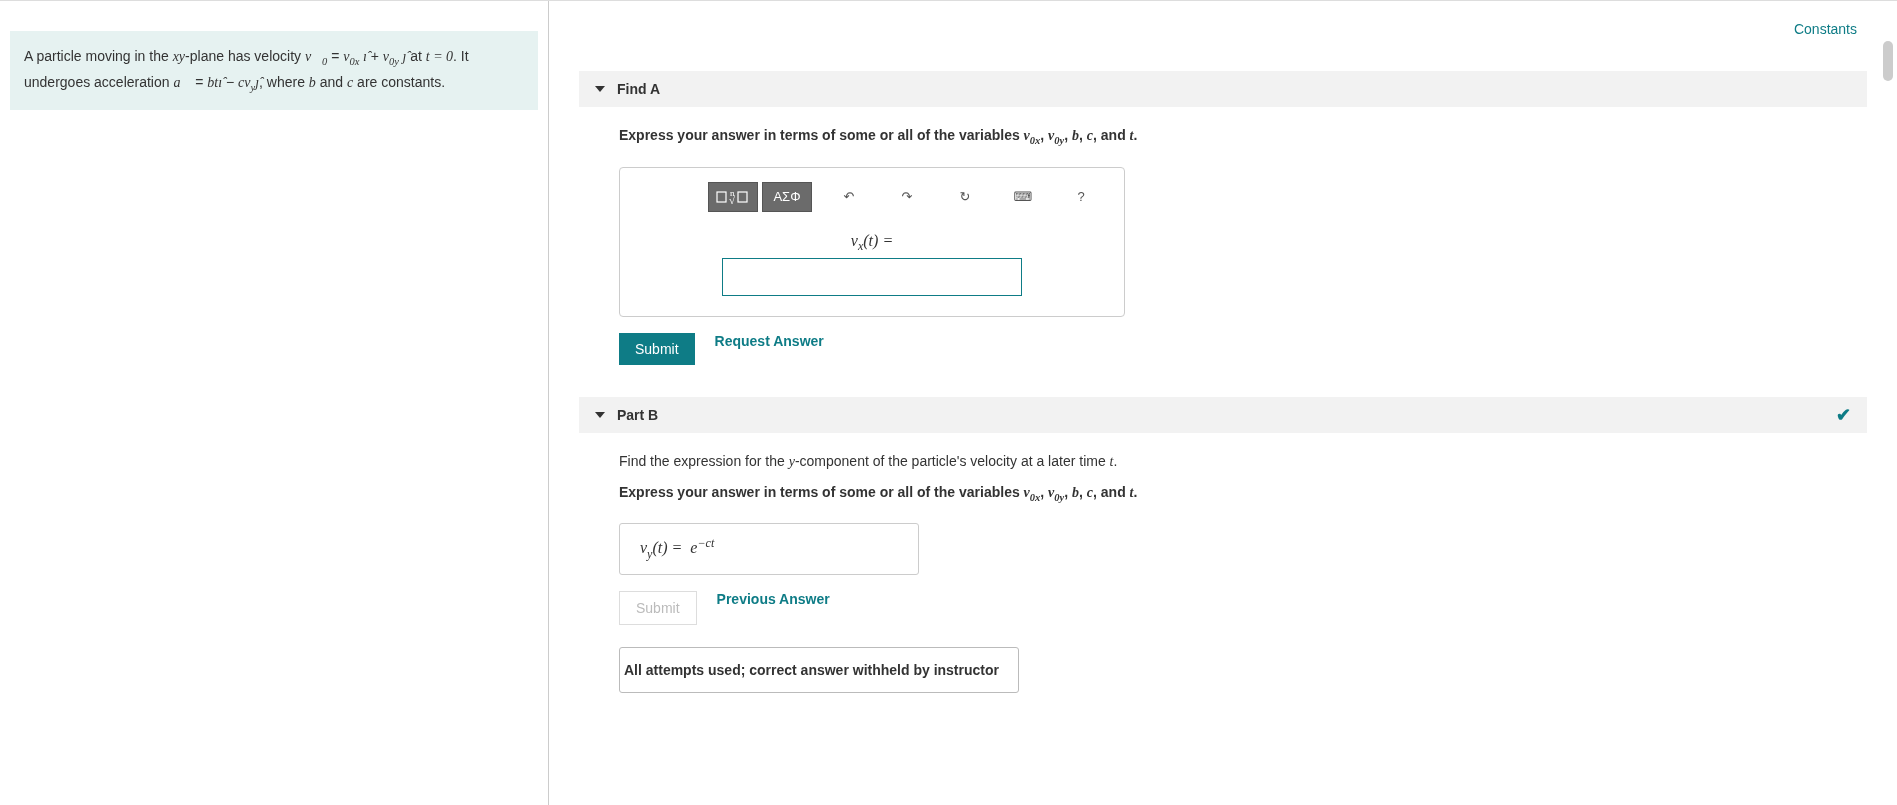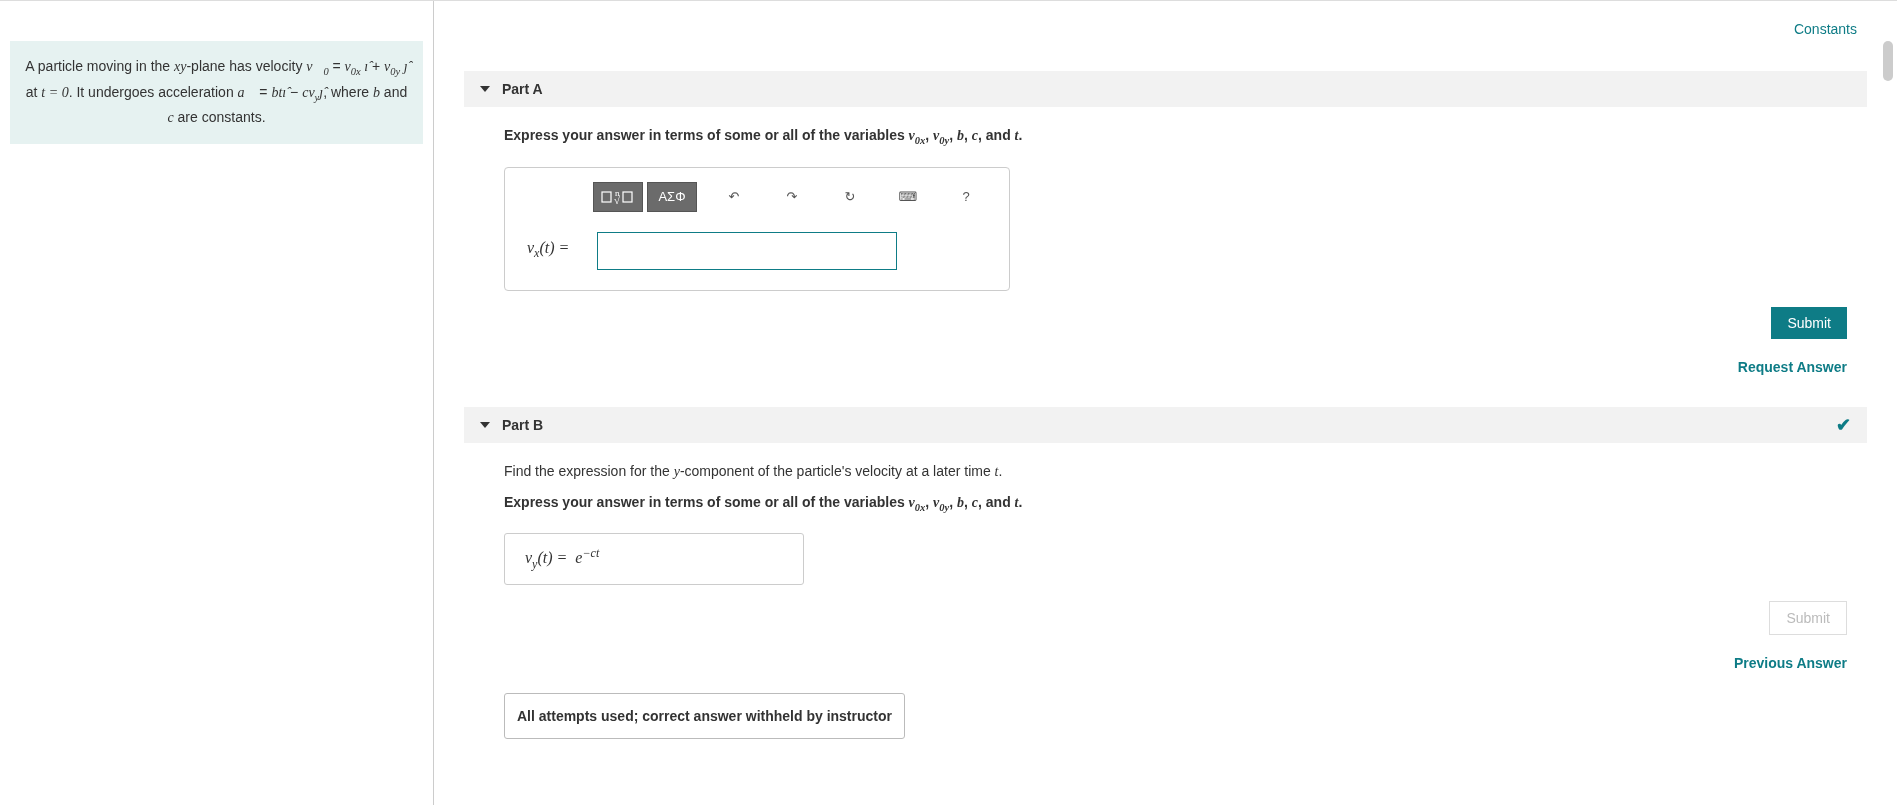--- a/index.html
+++ b/index.html
@@ -9,25 +9,24 @@
     color: #333;
     background: #fff;
   }
   .container {
     display: flex;
     width: 100%;
     min-height: 805px;
     border-top: 1px solid #ddd;
   }
   .left-pane {
-    width: 434px;
-    padding: 40px 10px 10px 10px;
+    width: 549px;
+    padding: 30px 10px 10px 10px;
     border-right: 1px solid #ccc;
     flex-shrink: 0;
-    text-align: center;
   }
   .problem-statement {
     background: #e6f2f1;
     padding: 14px 14px 14px 14px;
     color: #333;
     line-height: 1.7;
     font-size: 14px;
   }
   .right-pane {
     flex: 1;
@@ -114,21 +113,22 @@
   .tool-btn.light {
     background: #fff;
     color: #555;
     border: none;
   }
   .tool-btn + .tool-btn { margin-left: 4px; }
   .tool-btn.light + .tool-btn.light { margin-left: 8px; }
   .answer-row {
     display: flex;
     align-items: center;
-    gap: 24px;
+    gap: 4px;
+    flex-direction: column;
   }
   .answer-label {
     font-style: italic;
     font-family: "Times New Roman", serif;
     font-size: 16px;
     white-space: nowrap;
     padding: 0 4px;
   }
   .answer-input {
     border: 1px solid #0e7c86;
@@ -143,23 +143,22 @@
     padding: 12px 20px;
     min-width: 300px;
     display: inline-block;
     font-family: "Times New Roman", serif;
     font-style: italic;
     font-size: 16px;
   }
   .action-row {
     margin-top: 16px;
     display: flex;
-    align-items: flex-end;
+    align-items: flex-start;
     gap: 20px;
-    flex-direction: column;
   }
   .submit-btn {
     background: #0e7c86;
     color: #fff;
     border: none;
     padding: 8px 16px;
     font-size: 14px;
     cursor: pointer;
   }
   .submit-btn.disabled {
@@ -170,21 +169,21 @@
   }
   .action-link {
     color: #0e7c86;
     font-size: 14px;
     cursor: pointer;
     font-weight: bold;
   }
   .feedback-box {
     border: 1px solid #bbb;
     border-radius: 3px;
-    padding: 14px 12px;
+    padding: 14px 4px;
     font-weight: bold;
     margin-top: 22px;
     display: inline-block;
     min-width: 400px;
   }
   .math-i { font-style: italic; font-family: "Times New Roman", serif; }
   sub { font-size: 0.75em; }
   sup { font-size: 0.75em; }
   .scrollbar-stub {
     position: absolute;
@@ -208,21 +207,21 @@
     </div>
   </div>
 
   <div class="right-pane">
     <div class="scrollbar-stub"></div>
     <span class="constants-link">Constants</span>
 
     <div class="part-container">
       <div class="part-header">
         <span class="caret"></span>
-        <span class="title">Part A</span>
+        <span class="title">Find A</span>
       </div>
       <div class="part-body">
         <div class="prompt-bold">
           <span>Express your answer in terms of some or all of the variables </span><span class="math-i"><span>v</span><sub>0x</sub></span><span>, </span><span class="math-i"><span>v</span><sub>0y</sub></span><span>, </span><span class="math-i">b</span><span>, </span><span class="math-i">c</span><span>, and </span><span class="math-i">t</span><span>.</span>
         </div>
 
         <div class="answer-widget">
           <div class="toolbar">
             <div class="tool-btn template-btn" title="templates">
               <svg width="34" height="18" viewBox="0 0 34 18">

